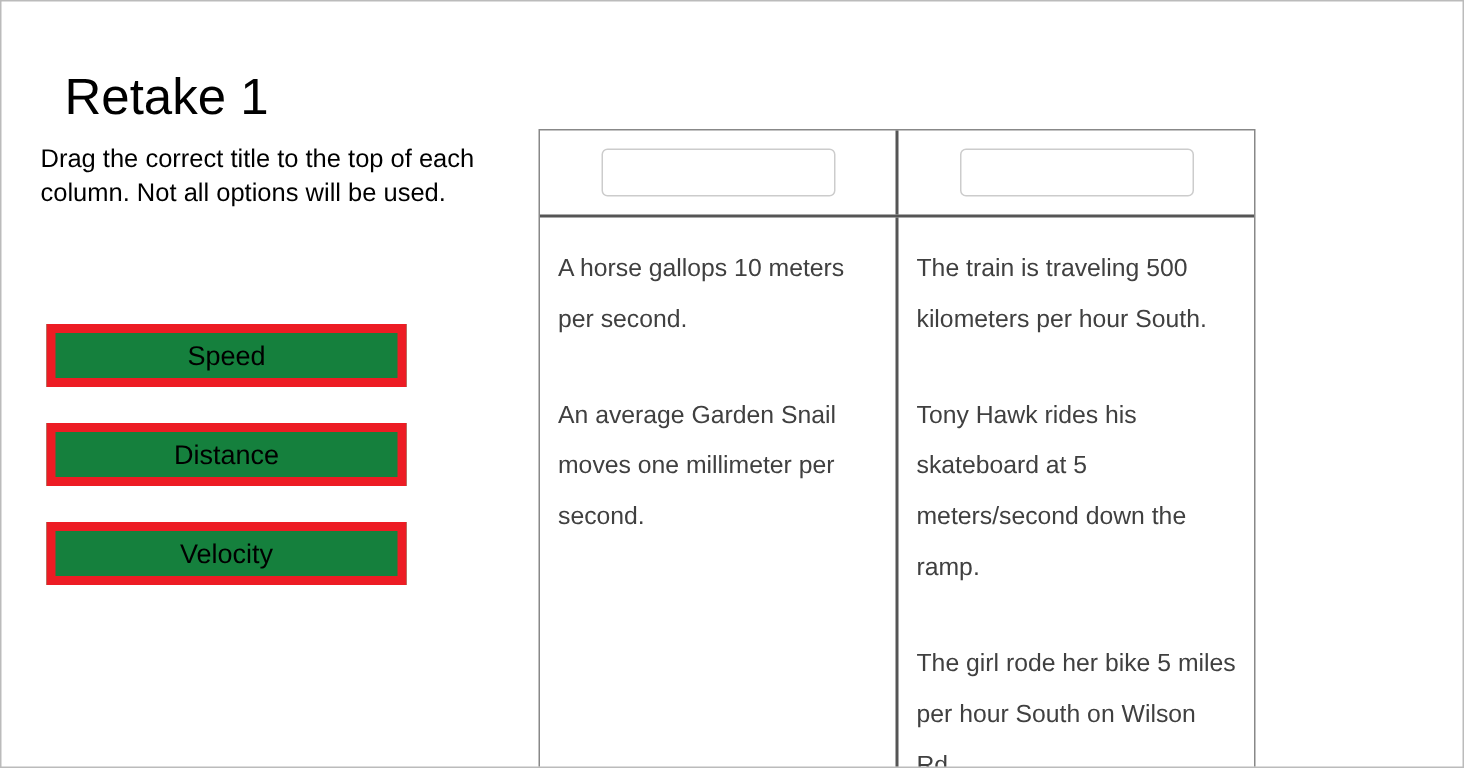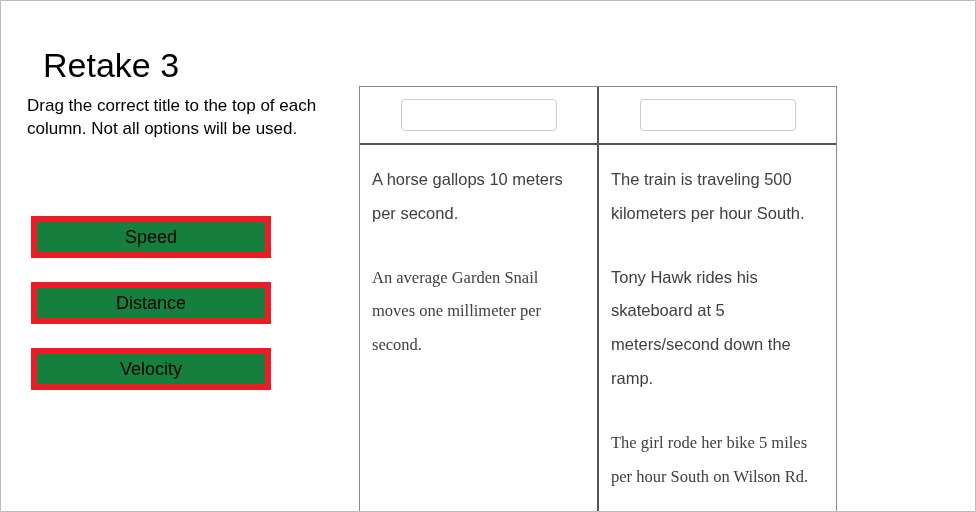--- a/index.html
+++ b/index.html
@@ -78,26 +78,26 @@
     flex: 1;
     padding: 10px 12px 18px 12px;
   }
   .col + .col { border-left: 2px solid #555; }
   .cell {
     font-size: 16.5px;
     color: #404040;
     line-height: 2.05;
     padding: 8px 0 22px 0;
   }
-  .cell:last-child { padding-bottom: 4px; font-family: Liberation Serif, serif; }
+  .cell:last-child { padding-bottom: 4px; }
 </style>
 </head>
 <body>
 
-<h1 class="page-title">Retake 3</h1>
+<h1 class="page-title">Retake 1</h1>
 
 <div class="instructions">Drag the correct title to the top of each column. Not all options will be used.</div>
 
 <div class="options">
   <div class="option">Speed</div>
   <div class="option">Distance</div>
   <div class="option">Velocity</div>
 </div>
 
 <div class="table-wrap">

